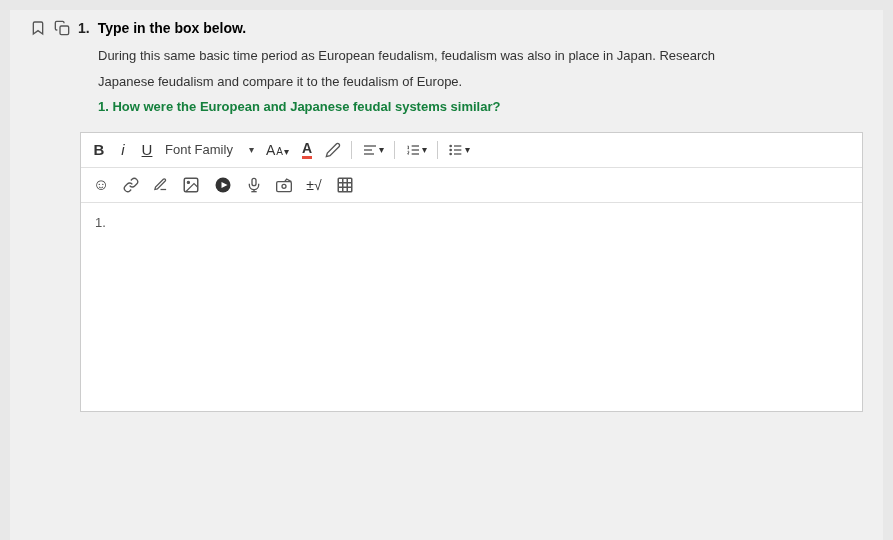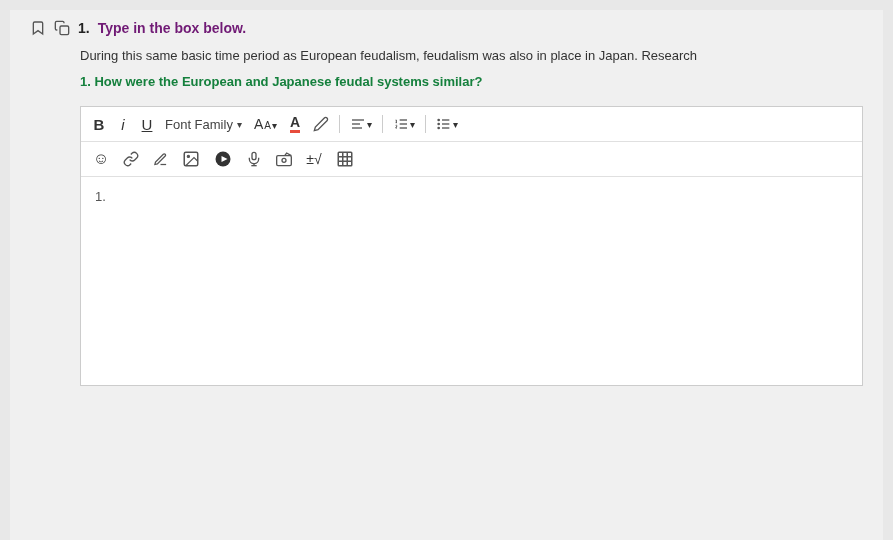--- a/index.html
+++ b/index.html
@@ -22,21 +22,21 @@
     }
 
     .question-header {
       display: flex;
       align-items: flex-start;
       gap: 8px;
       margin-bottom: 10px;
     }
 
     .question-body {
-      margin-left: 50px;
+      margin-left: 68px;
       margin-bottom: 14px;
     }
 
     .question-text {
       font-size: 13px;
       color: #333;
       line-height: 1.5;
       margin-bottom: 6px;
     }
 
@@ -139,41 +139,42 @@
     <svg class="icon-svg" viewBox="0 0 24 24" fill="none" stroke="#555" stroke-width="2">
       <path d="M19 21l-7-5-7 5V5a2 2 0 0 1 2-2h10a2 2 0 0 1 2 2z"></path>
     </svg>
 
     <svg class="icon-svg" viewBox="0 0 24 24" fill="none" stroke="#555" stroke-width="2">
       <rect x="9" y="9" width="13" height="13" rx="2" ry="2"></rect>
       <path d="M5 15H4a2 2 0 0 1-2-2V4a2 2 0 0 1 2-2h9a2 2 0 0 1 2 2v1"></path>
     </svg>
 
     <span style="font-size:14px;color:#222;font-weight:bold;">1.</span>
-    <span style="font-size:14px;font-weight:bold;color:#701a75;">Type in the box below.</span>
+    <span style="font-size:14px;font-weight:bold;color:#000000;">Type in the box below.</span>
   </div>
 
   <div class="question-body">
     <p class="question-text">During this same basic time period as European feudalism, feudalism was also in place in Japan. Research</p>
+    <p class="question-text">Japanese feudalism and compare it to the feudalism of Europe.</p>
     <p class="question-sub">
       <span>1. How were the </span><span>European and Japanese feudal systems similar?</span>
     </p>
   </div>
 
   <div class="editor-box">
 
     <div class="toolbar-row1">
 
       <button class="toolbar-btn toolbar-bold">B</button>
 
       <button class="toolbar-btn toolbar-italic">i</button>
 
       <button class="toolbar-btn toolbar-underline">U</button>
 
-      <button class="toolbar-btn" style="font-size:13px;color:#444;gap:2px;display:flex;align-items:center;">
+      <button class="toolbar-btn" style="font-size:13px;color:#444;gap:14px;display:flex;align-items:center;">
         <span>Font Family</span>
         <span style="font-size:10px;margin-left:2px;">▾</span>
       </button>
 
       <button class="toolbar-btn" style="display:flex;align-items:baseline;gap:1px;">
         <span style="font-size:14px;font-weight:500;">A</span>
         <span style="font-size:10px;font-weight:500;">A</span>
         <span style="font-size:10px;">▾</span>
       </button>
 

